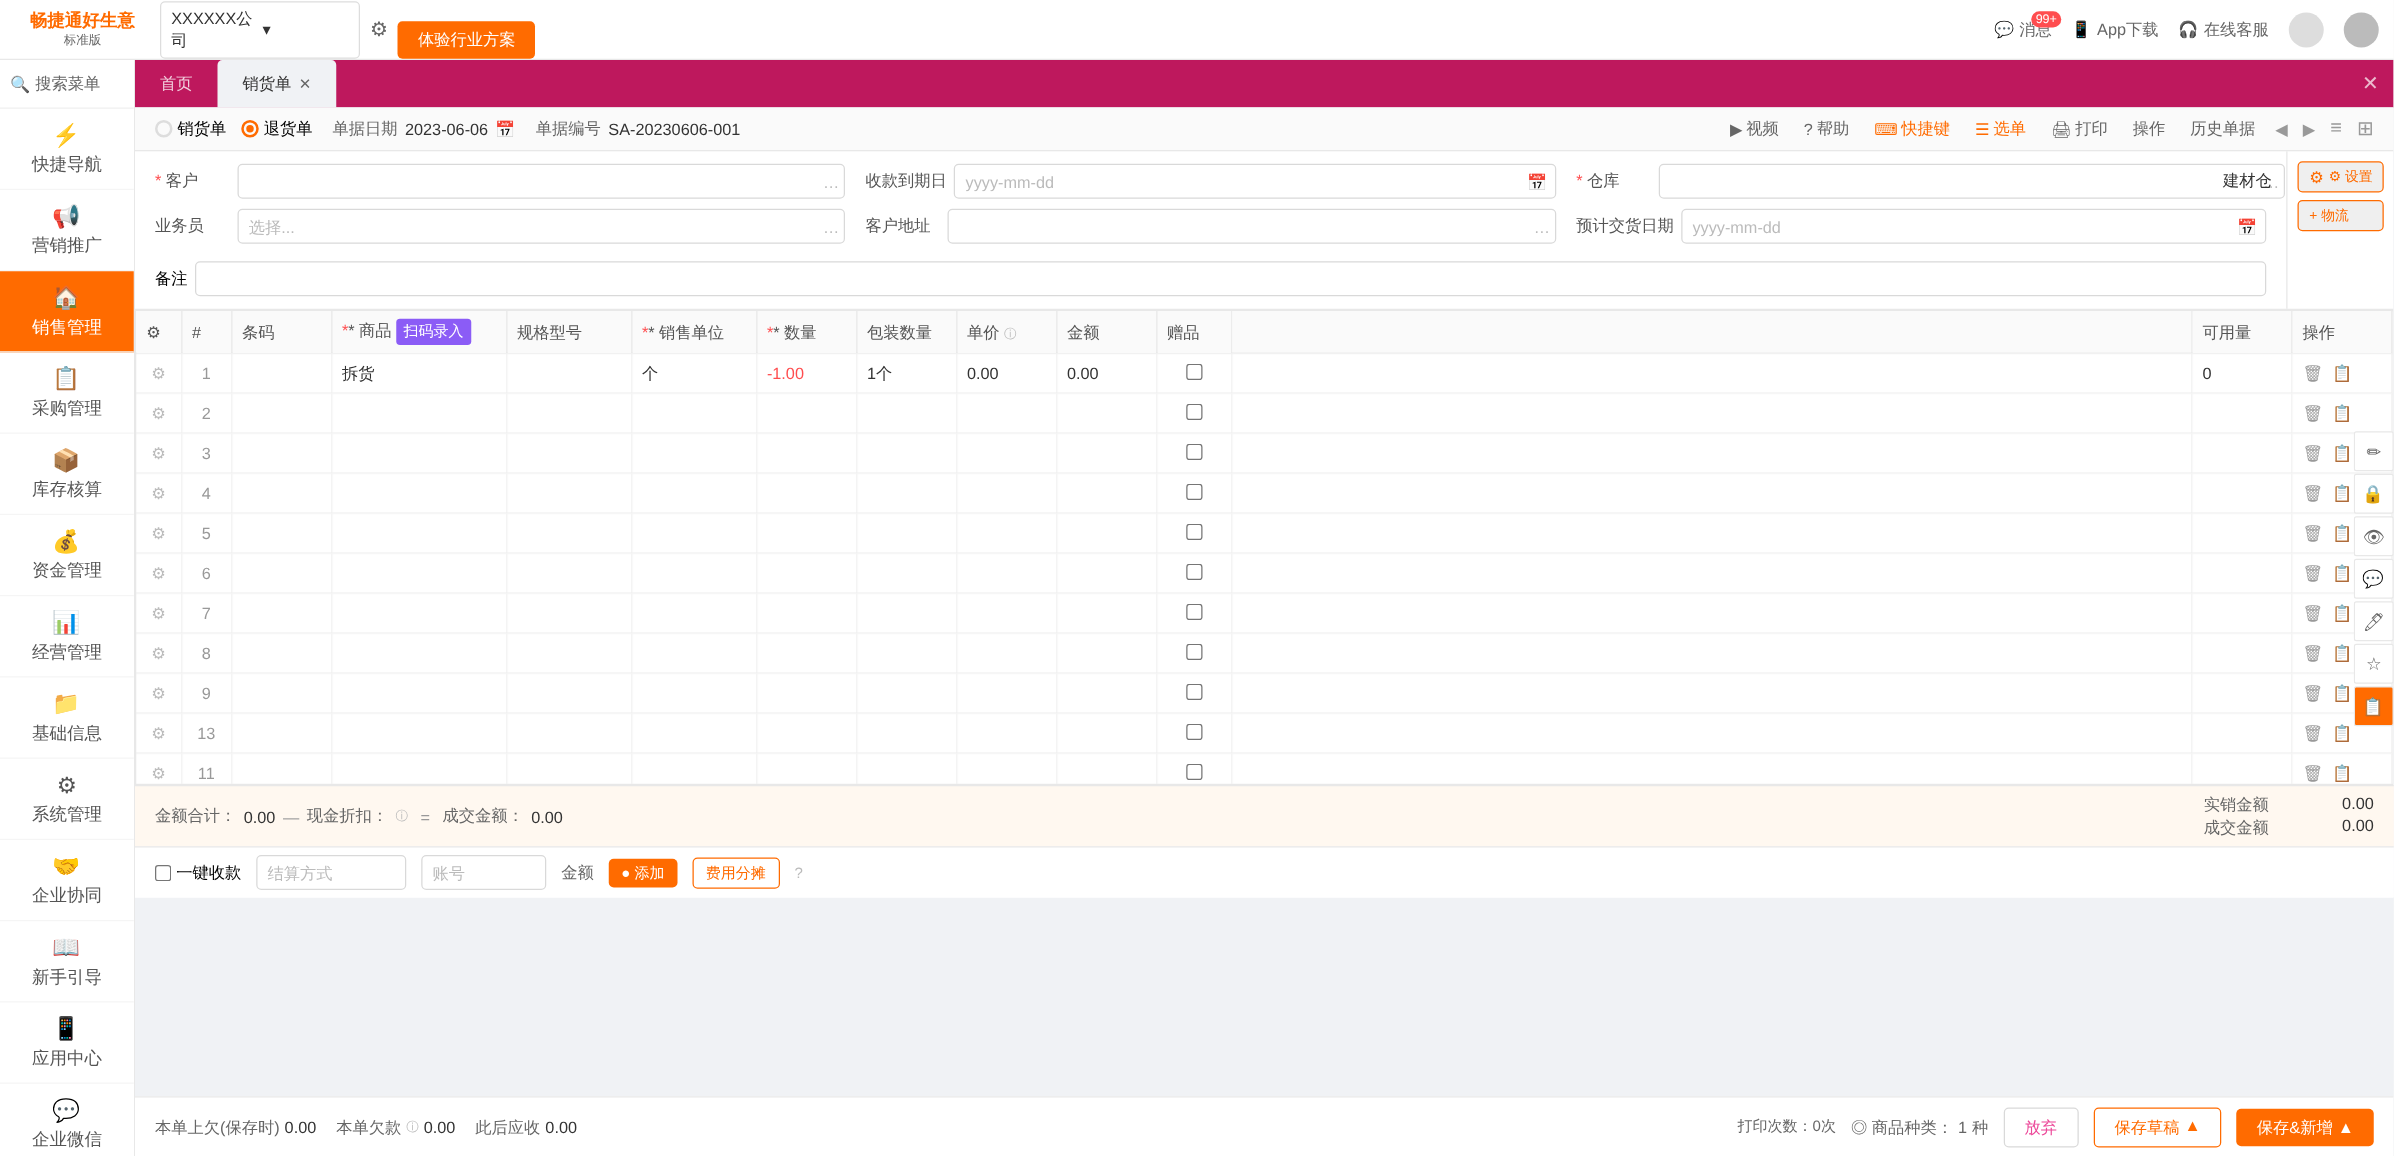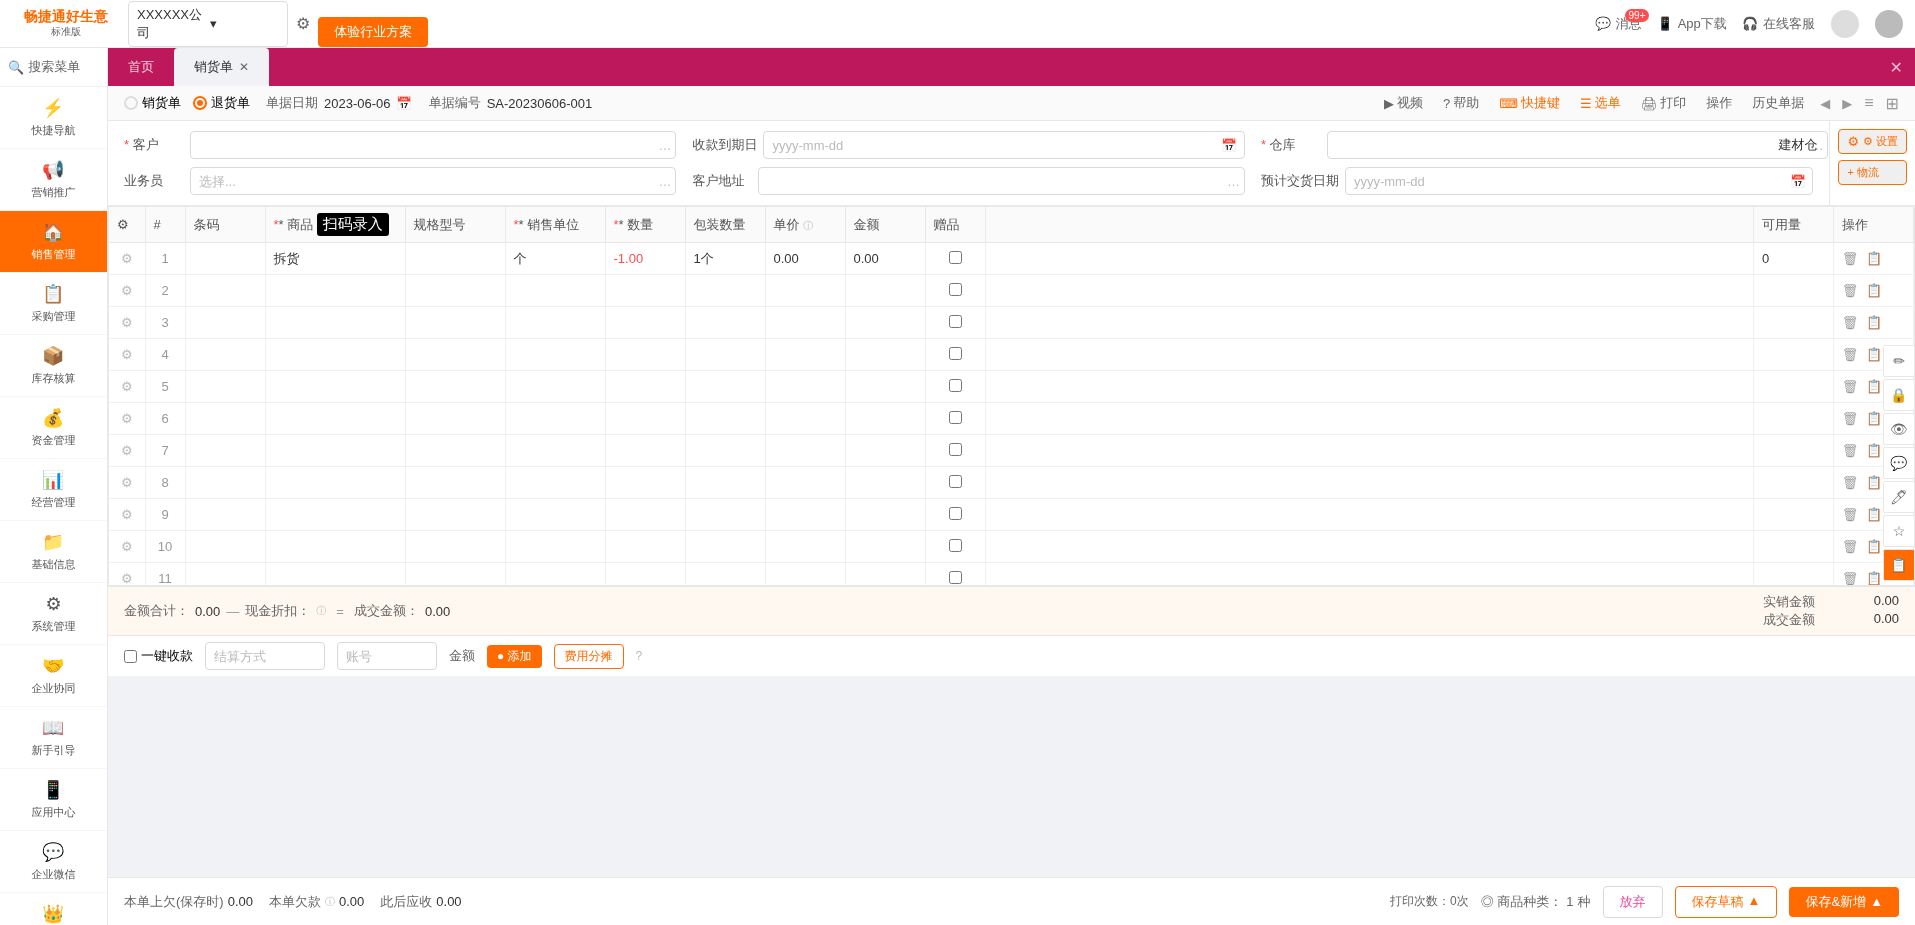--- a/index.html
+++ b/index.html
@@ -110,21 +110,21 @@
       align-items: center;
       padding: 10px 4px;
       cursor: pointer;
       color: #555;
       gap: 4px;
       border-bottom: 1px solid #f5f5f5;
       transition: background 0.2s;
     }
     .sidebar-item.active { background: #ff6b00; color: #fff; }
     .sidebar-item .icon { font-size: 18px; }
-    .sidebar-item .label { font-size: 11px; text-align: center; }
+    .sidebar-item .label { font-size: 14px; text-align: center; }
 
     
     .content-area {
       flex: 1;
       display: flex;
       flex-direction: column;
       overflow: hidden;
       background: #f0f2f5;
     }
 
@@ -290,26 +290,26 @@
     tbody tr { border-bottom: 1px solid #f0f0f0; }
     tbody td {
       padding: 5px 8px;
       border-right: 1px solid #f0f0f0;
       color: #333;
       height: 32px;
     }
     .td-num { color: #999; text-align: center; }
     .td-red { color: #ff4d4f; }
     .scan-btn {
-      background: #000000;
+      background: #8b5cf6;
       color: #fff;
       border: none;
       border-radius: 3px;
       padding: 2px 6px;
-      font-size: 15px;
+      font-size: 12px;
       cursor: pointer;
     }
     .amount-summary { display: flex; align-items: center; gap: 6px; }
     .amount-label { color: #666; }
     .amount-value { color: #333; font-weight: 500; }
     .dash-sep { color: #999; }
     .equals-sep { color: #999; }
     .payment-row {
       background: #fff;
       border-top: 1px solid #e8e8e8;
@@ -645,20 +645,24 @@
 
               <div class="form-field">
                 <label>预计交货日期</label>
                 <div class="input-addon">
                   <input type="text" placeholder="yyyy-mm-dd" style="">
                   <span class="input-icon">📅</span>
                 </div>
               </div>
             </div>
 
+            <div class="remark-row">
+              <label>备注</label>
+              <input type="text" class="form-input" style="flex: 1 1 0%;" placeholder="">
+            </div>
           </div>
 
           <div class="form-right-btns">
             <button class="right-btn">
               <span>⚙</span>
               <span style="font-size:11px;">⚙ 设置</span>
             </button>
             <button class="right-btn">
               <span style="font-size:11px;">+ 物流</span>
             </button>
@@ -884,21 +888,21 @@
       </td>
       <td></td>
       <td></td>
       <td style="white-space:nowrap;">
         <span style="cursor:pointer;color:#999;margin-right:4px;">🗑</span>
         <span style="cursor:pointer;color:#999;">📋</span>
       </td>
     </tr>
                 <tr>
       <td class="td-num" style="text-align:center;color:#bbb;">⚙</td>
-      <td class="td-num">10</td>
+      <td class="td-num">13</td>
       <td></td>
       <td></td>
       <td></td>
       <td></td>
       <td class=""></td>
       <td></td>
       <td></td>
       <td></td>
       <td style="text-align:center;">
         <input type="checkbox" style="">

